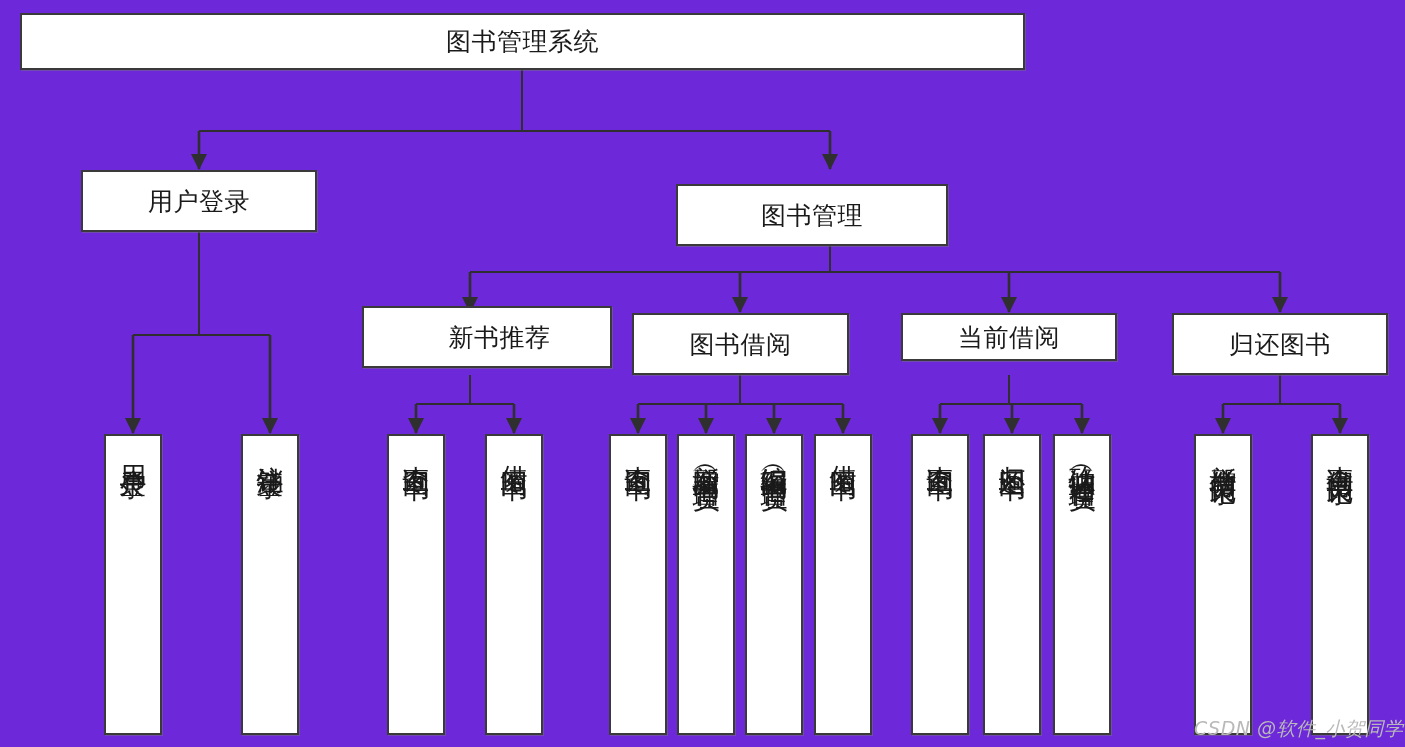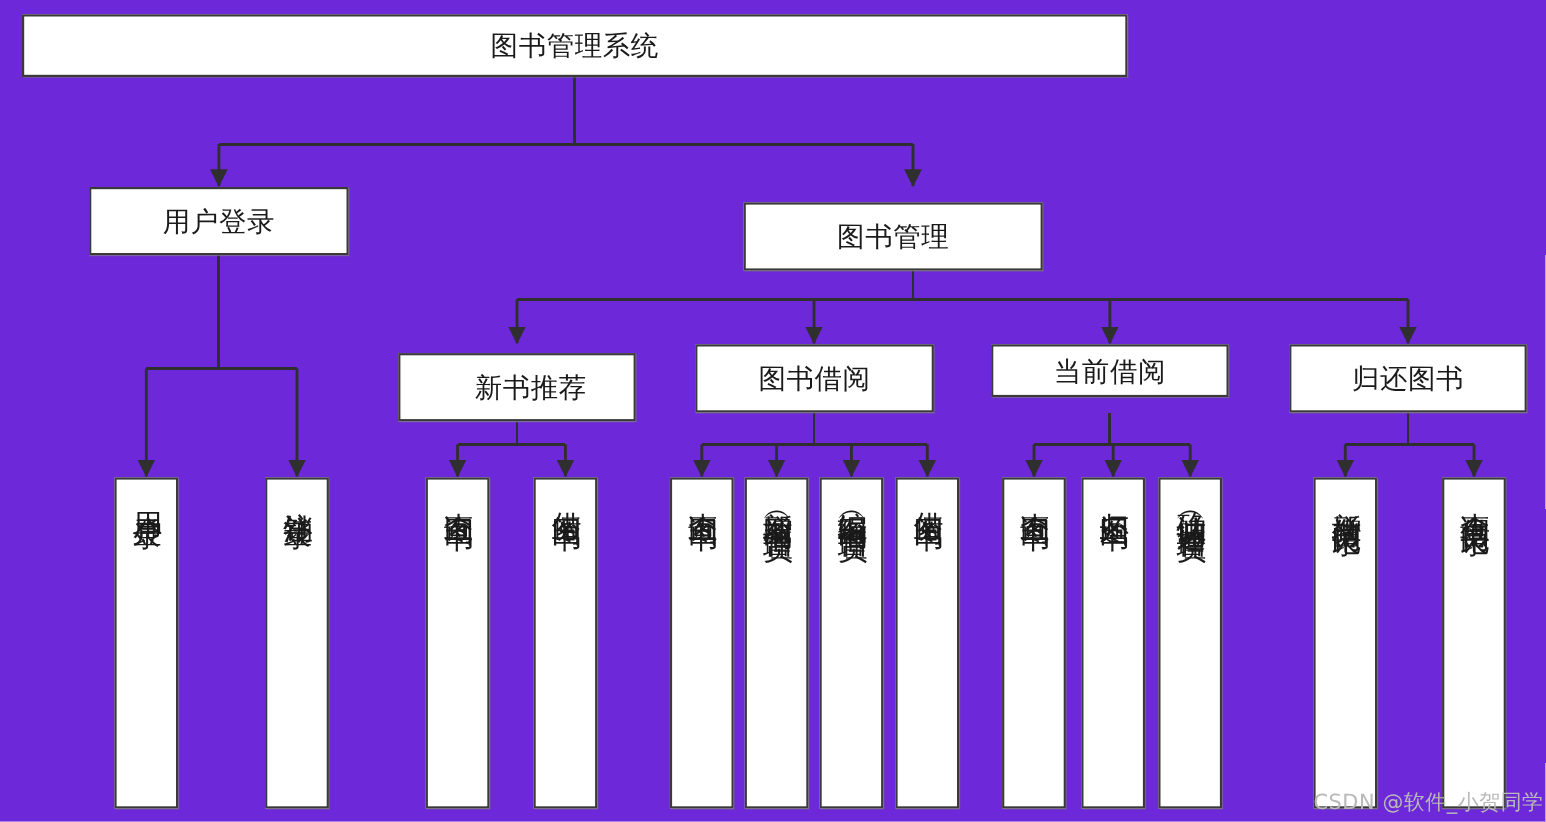--- a/index.html
+++ b/index.html
@@ -127,21 +127,21 @@
   <div id="node-layer">
       <div class="node horizontal root" style="left: 20px; top: 13px; width: 1005px; height: 57px;">
         <span class="node-label">图书管理系统</span>
       </div>
       <div class="node horizontal" style="left: 81px; top: 170px; width: 236px; height: 62px;">
         <span class="node-label">用户登录</span>
       </div>
       <div class="node horizontal" style="left: 676px; top: 170px; width: 272px; height: 62px; margin-top: 14px;">
         <span class="node-label">图书管理</span>
       </div>
-      <div class="node horizontal" style="left: 362px; top: 321px; width: 216px; height: 62px; padding-left: 25px;">
+      <div class="node horizontal" style="left: 362px; top: 306px; width: 250px; height: 62px; padding-left: 25px;">
         <span class="node-label">新书推荐</span>
       </div>
       <div class="node horizontal" style="left: 632px; top: 313px; width: 217px; height: 62px; justify-content: center;">
         <span class="node-label">图书借阅</span>
       </div>
       <div class="node horizontal" style="left: 901px; top: 313px; width: 216px; height: 48px;">
         <span class="node-label">当前借阅</span>
       </div>
       <div class="node horizontal" style="left: 1172px; top: 313px; width: 216px; height: 62px;">
         <span class="node-label">归还图书</span>
@@ -180,15 +180,15 @@
         <span class="node-label">确认归还（管理员）</span>
       </div>
       <div class="node vertical" style="left: 1194px; top: 434px; width: 58px; height: 301px;">
         <span class="node-label">新增借阅记录</span>
       </div>
       <div class="node vertical" style="left: 1311px; top: 434px; width: 58px; height: 301px;">
         <span class="node-label">查询借阅记录</span>
       </div>
     </div>
 
-  <div class="watermark" id="watermark" style="left: 1194px; top: 716px;">CSDN @软件_小贺同学</div>
+  <div class="watermark" id="watermark" style="left: 1194px; top: 716px; font-style: italic;">CSDN @软件_小贺同学</div>
 
 </div>
 
 </body></html>

